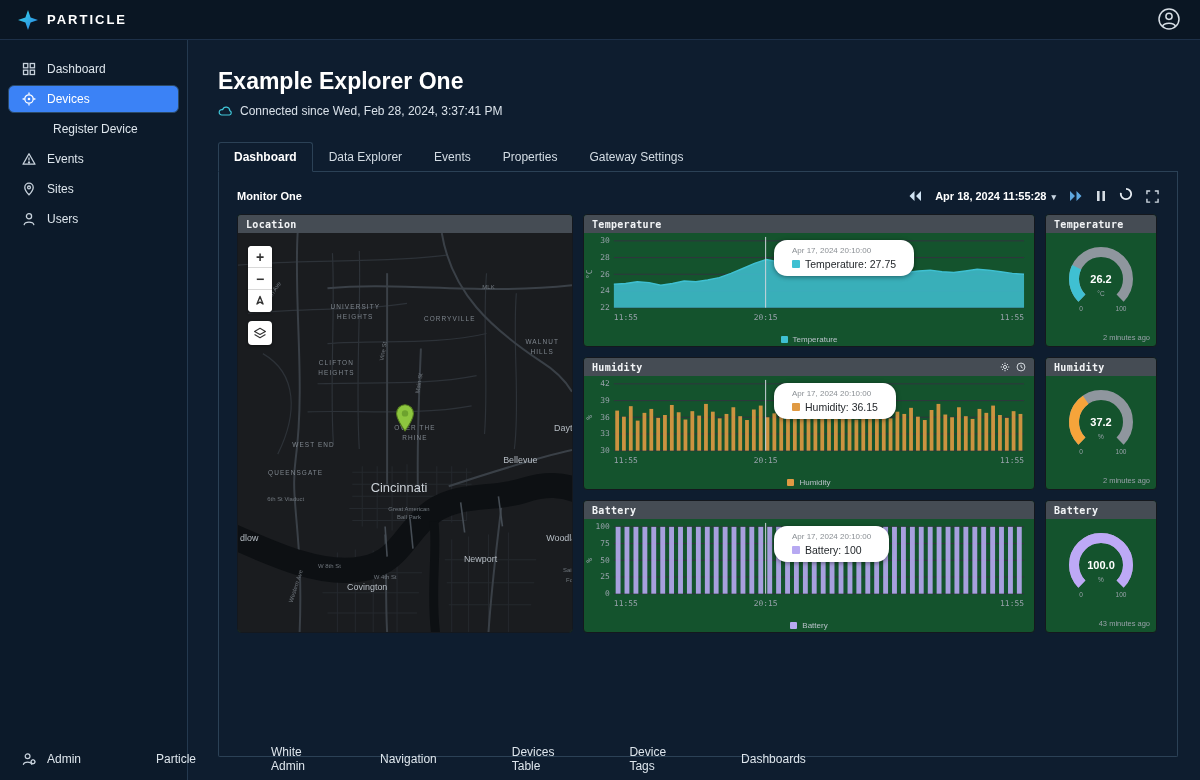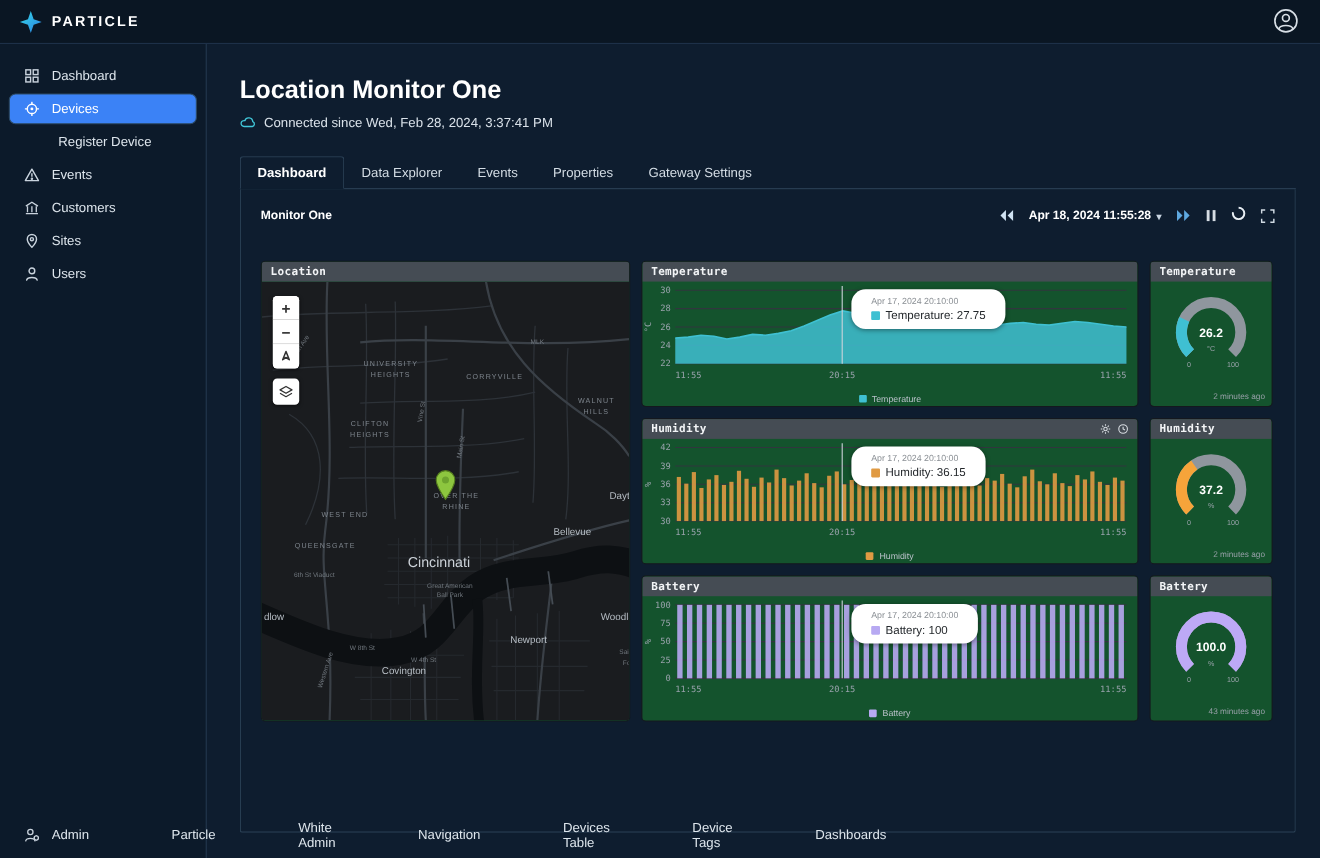--- a/index.html
+++ b/index.html
@@ -23,21 +23,21 @@
   .admin-block{margin-top:auto;display:flex;flex-direction:row}
   
   .main{position:absolute;left:188px;top:40px;right:0;bottom:0;padding:28px 22px 0 30px;overflow:hidden}
   h1{font-size:23px;color:#fff;margin-bottom:9px;font-weight:bold}
   .connected{display:flex;align-items:center;gap:7px;font-size:12px;color:#d9e1e9;margin-bottom:24px}
   .tabs{display:flex;border-bottom:1px solid #2b4156}
   .tab{font-size:12px;color:#d3dce4;padding:7px 15px;border:1px solid transparent;
     margin-bottom:-1px;cursor:pointer;border-radius:3px 3px 0 0}
   .tab.active{color:#fff;background:#0e1d2f;border-color:#2b4156;border-bottom-color:#0e1d2f;font-weight:bold}
   .panel{border:1px solid #2b4156;border-top:none;height:585px;padding:14px 18px;position:relative;border-radius:0 0 2px 2px}
-  .panel-head{display:flex;justify-content:space-between;align-items:center;height:20px;margin-bottom:31px}
+  .panel-head{display:flex;justify-content:space-between;align-items:center;height:20px;margin-bottom:8px}
   .monitor-name{font-size:11px;font-weight:bold;color:#fff}
   .controls{display:flex;align-items:center;gap:13px}
   .ctl-btn{background:transparent;border:none;cursor:pointer;display:flex;align-items:center;padding:0}
   .ts{font-size:11px;font-weight:bold;color:#fff;display:flex;gap:5px;align-items:flex-end;cursor:pointer}
   .caret{font-size:9px;color:#c9d6e2}
   
   .grid{display:grid;grid-template-columns:336px 452px 112px;grid-template-rows:133px 133px 133px;gap:10px}
   .card{background:#14532d;border:1px solid #14181e;border-radius:4px;overflow:hidden;display:flex;flex-direction:column}
   .location-card{grid-row:1/4;grid-column:1}
   .card-header{flex:0 0 18px;background:#454c54;display:flex;align-items:center;gap:6px;padding:0 8px;
@@ -123,28 +123,20 @@
   </div>
   <div class="nav-item">
     <svg width="14" height="14" viewBox="0 0 14 14" fill="none" stroke="#c9d3dd" stroke-width="1.3">
       <path d="M7,1.8 L13,12.2 H1 Z" stroke-linejoin="round"></path>
         <path d="M7,5.6 V8.6"></path>
         <circle cx="7" cy="10.5" r="0.5" fill="#c9d3dd"></circle>
     </svg>
     <span>Events</span>
   </div>
   <div class="nav-item">
-    <svg width="14" height="14" viewBox="0 0 14 14" fill="none" stroke="#c9d3dd" stroke-width="1.2">
-      <path d="M1.5,5.4 L7,1.8 L12.5,5.4"></path>
-        <path d="M3,5.6 V11 M7,5.6 V11 M11,5.6 V11"></path>
-        <path d="M1.5,12.2 H12.5"></path>
-    </svg>
-    <span>Customers</span>
-  </div>
-  <div class="nav-item">
     <svg width="14" height="14" viewBox="0 0 14 14" fill="none" stroke="#c9d3dd" stroke-width="1.3">
       <path d="M7,12.8 C7,12.8 2.8,8.3 2.8,5.4 A4.2,4.2 0 1 1 11.2,5.4 C11.2,8.3 7,12.8 7,12.8 Z"></path>
       <circle cx="7" cy="5.4" r="1.4"></circle>
     </svg>
     <span>Sites</span>
   </div>
   <div class="nav-item">
     <svg width="14" height="14" viewBox="0 0 14 14" fill="none" stroke="#c9d3dd" stroke-width="1.3">
       <circle cx="7" cy="4.3" r="2.6"></circle>
         <path d="M2.2,12.6 C3,9.4 11,9.4 11.8,12.6" stroke-linecap="round"></path>
@@ -177,21 +169,21 @@
     <div class="nav-item sub">
         <span>Device Tags</span>
       </div>
     <div class="nav-item sub">
         <span>Dashboards</span>
       </div>
   </div>
 </nav>
 
 <main class="main">
-  <h1>Location Monitor One</h1>
+  <h1>Example Explorer One</h1>
   <div class="connected">
     <svg width="15" height="12" viewBox="0 0 15 12" fill="none" stroke="#41c8da" stroke-width="1.2">
       <path d="M4,10 A2.7,2.7 0 1 1 4.6,4.7 A3.7,3.7 0 0 1 11.8,5.6 A2.3,2.3 0 0 1 11.4,10 Z" stroke-linejoin="round"></path>
     </svg>
     <span>Connected since Wed, Feb 28, 2024, 3:37:41 PM</span>
   </div>
 
   <div class="tabs">
     <div class="tab active">Dashboard</div>
     <div class="tab">Data Explorer</div>

